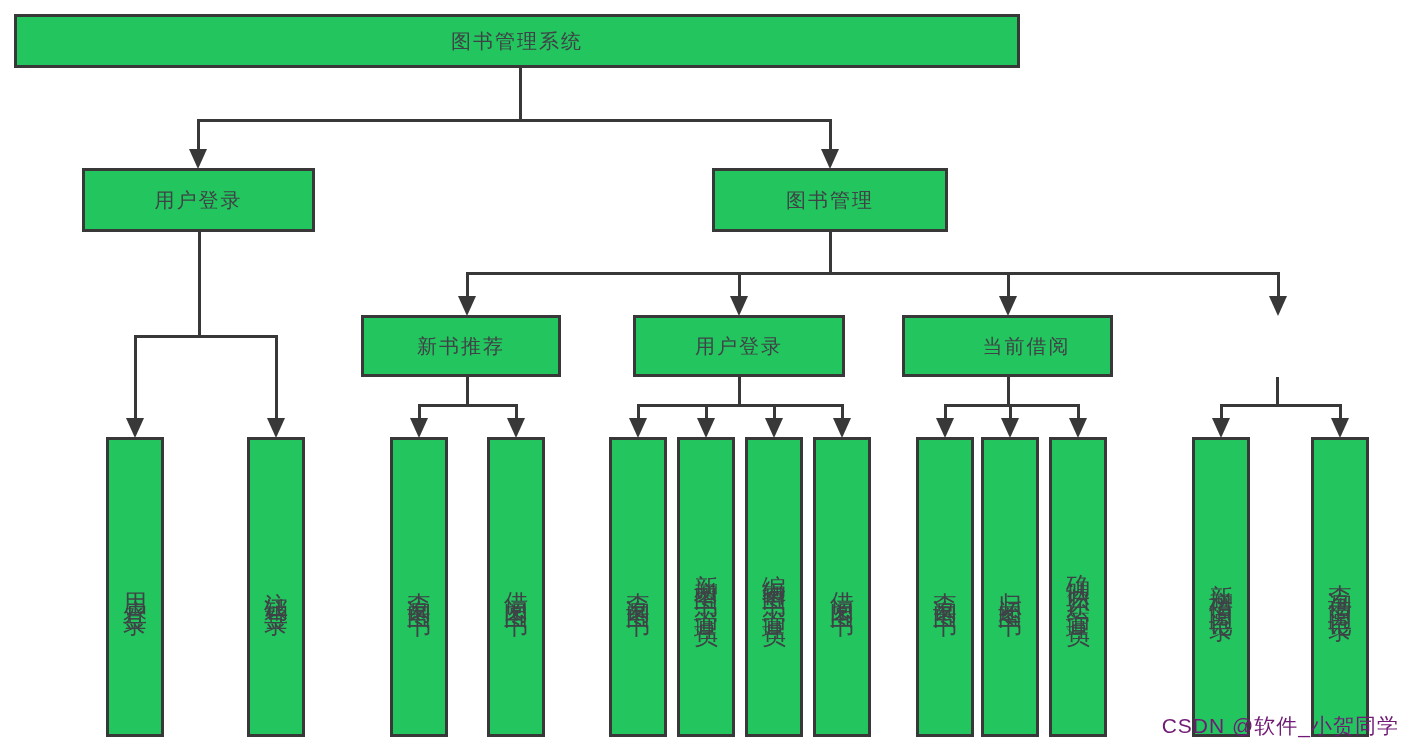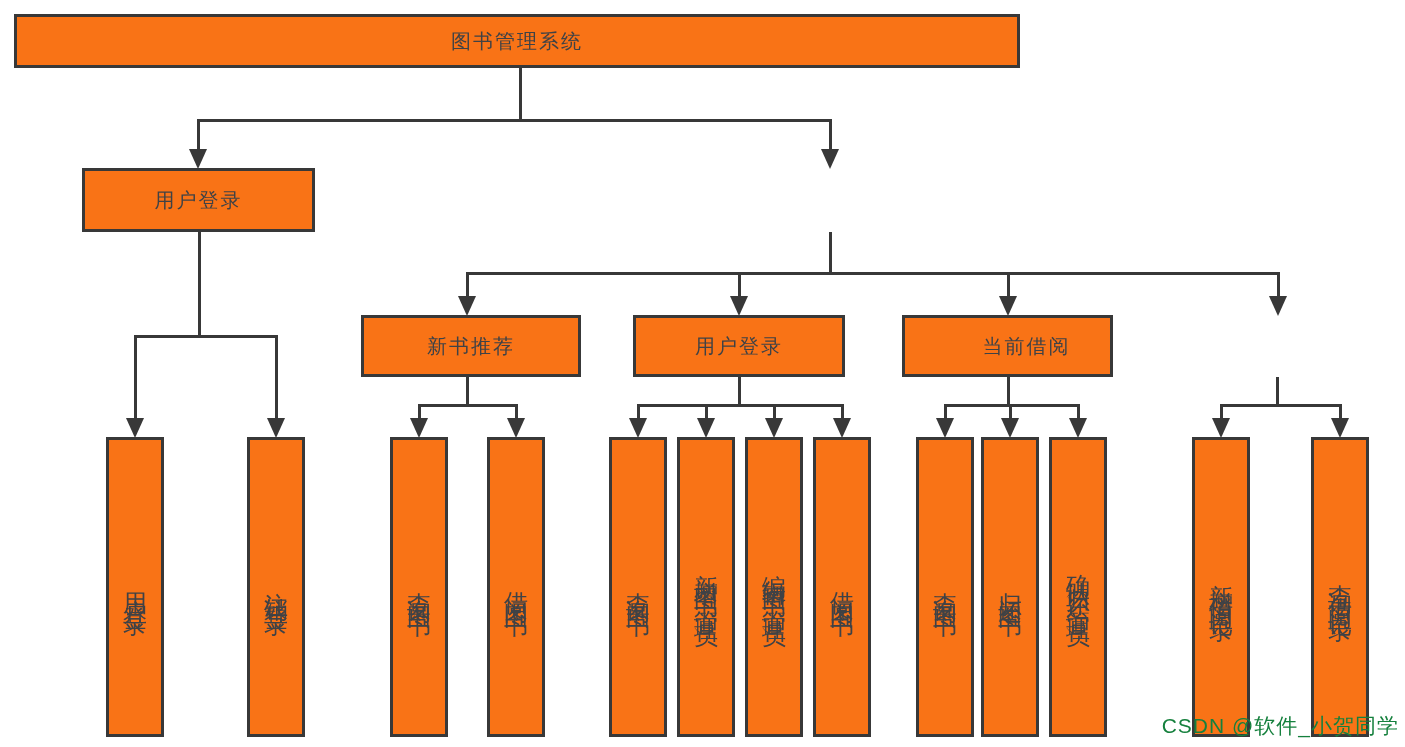--- a/index.html
+++ b/index.html
@@ -7,21 +7,21 @@
     position: relative;
     width: 1405px;
     height: 747px;
     background: #ffffff;
     overflow: hidden;
     font-family: "Liberation Sans", "DejaVu Sans", sans-serif;
   }
   .node {
     position: absolute;
     box-sizing: border-box;
-    background: #f97316;
+    background: #22c55e;
     border: 3px solid #383838;
     display: flex;
     align-items: center;
     justify-content: center;
     z-index: 2;
   }
   .node-h .node-label {
     font-size: 20px;
     letter-spacing: 2px;
     color: #3f4246;
@@ -46,38 +46,41 @@
     border-left: 9px solid transparent;
     border-right: 9px solid transparent;
     border-top: 20px solid #383838;
     z-index: 1;
   }
   .watermark {
     position: absolute;
     right: 6px;
     top: 712px;
     font-size: 21px;
-    color: #15803d;
+    color: #701a75;
     letter-spacing: 1px;
     z-index: 5;
     white-space: nowrap;
   }
 </style>
 </head>
 <body>
 
 <div id="stage">
   <div class="watermark">CSDN @软件_小贺同学</div>
 <div class="node node-h" style="left: 14px; top: 14px; width: 1006px; height: 54px;">
       <span class="node-label">图书管理系统</span>
     </div>
     <div class="node node-h" style="left: 82px; top: 168px; width: 233px; height: 64px;">
       <span class="node-label">用户登录</span>
     </div>
-    <div class="node node-h" style="left: 361px; top: 315px; width: 220px; height: 62px;">
+    <div class="node node-h" style="left: 712px; top: 168px; width: 236px; height: 64px;">
+      <span class="node-label">图书管理</span>
+    </div>
+    <div class="node node-h" style="left: 361px; top: 315px; width: 200px; height: 62px;">
       <span class="node-label">新书推荐</span>
     </div>
     <div class="node node-h" style="left: 633px; top: 315px; width: 212px; height: 62px;">
       <span class="node-label">用户登录</span>
     </div>
     <div class="node node-h" style="left: 902px; top: 315px; width: 211px; height: 62px; padding-left: 38px;">
       <span class="node-label">当前借阅</span>
     </div>
     <div class="node node-v" style="left: 106px; top: 437px; width: 58px; height: 300px;">
       <span class="node-label">用户登录</span>

